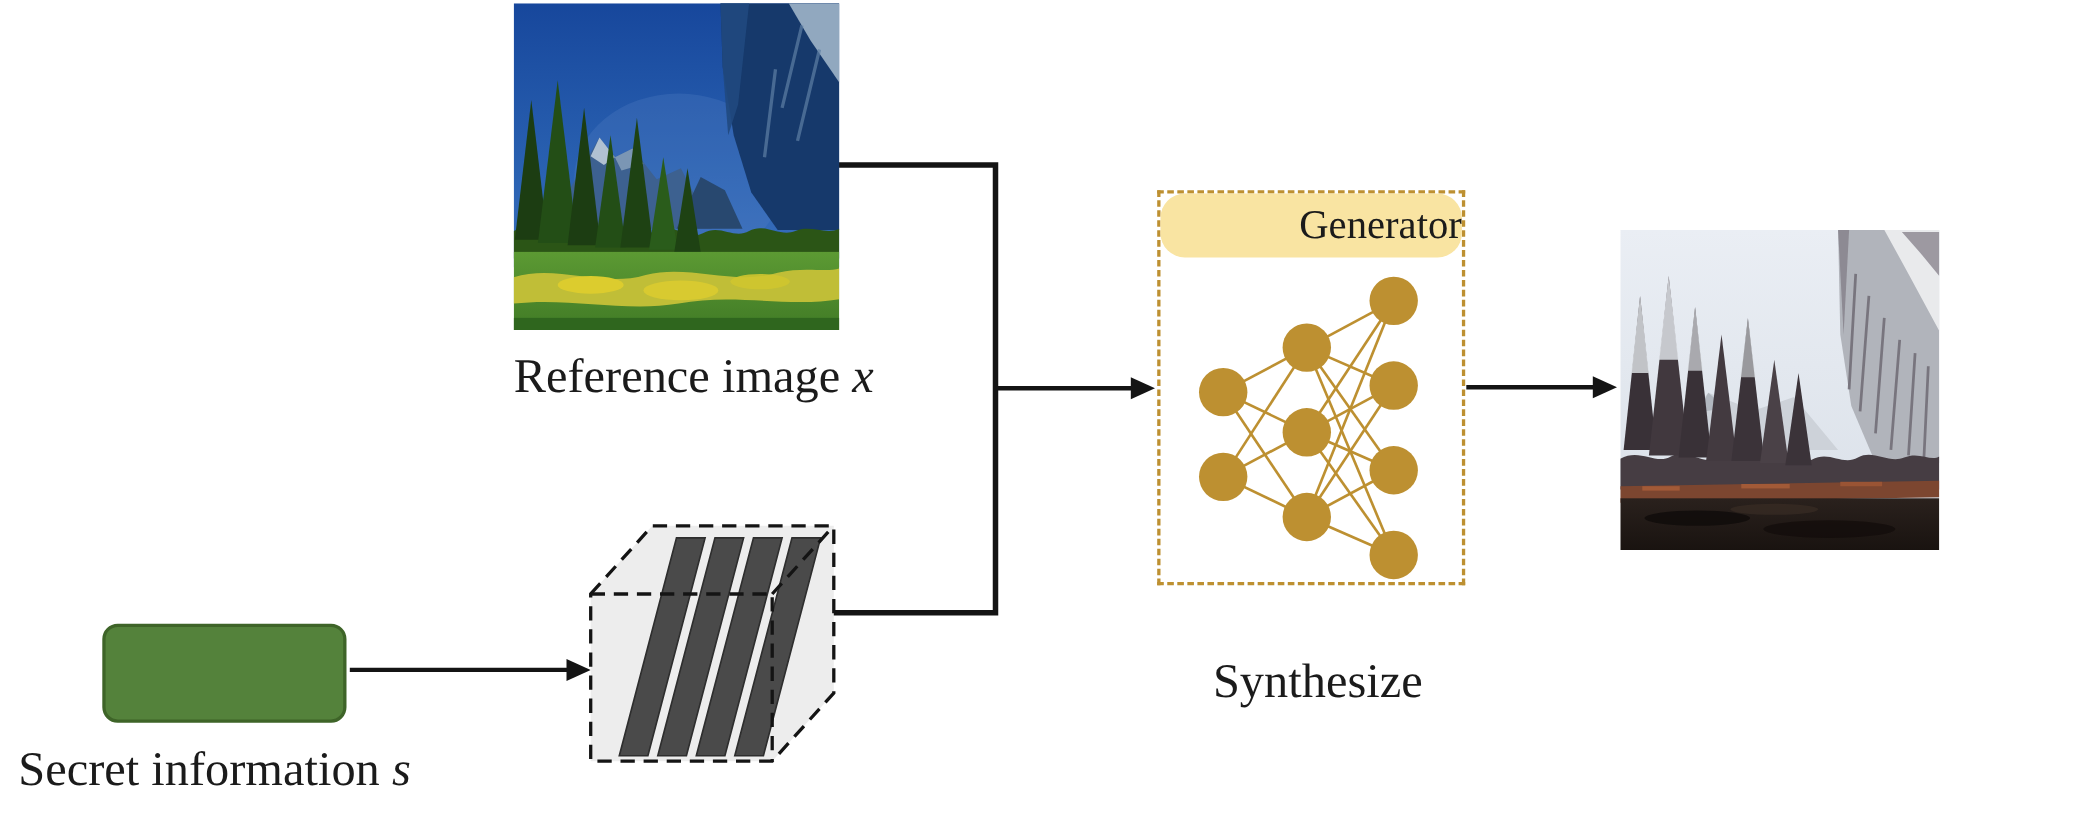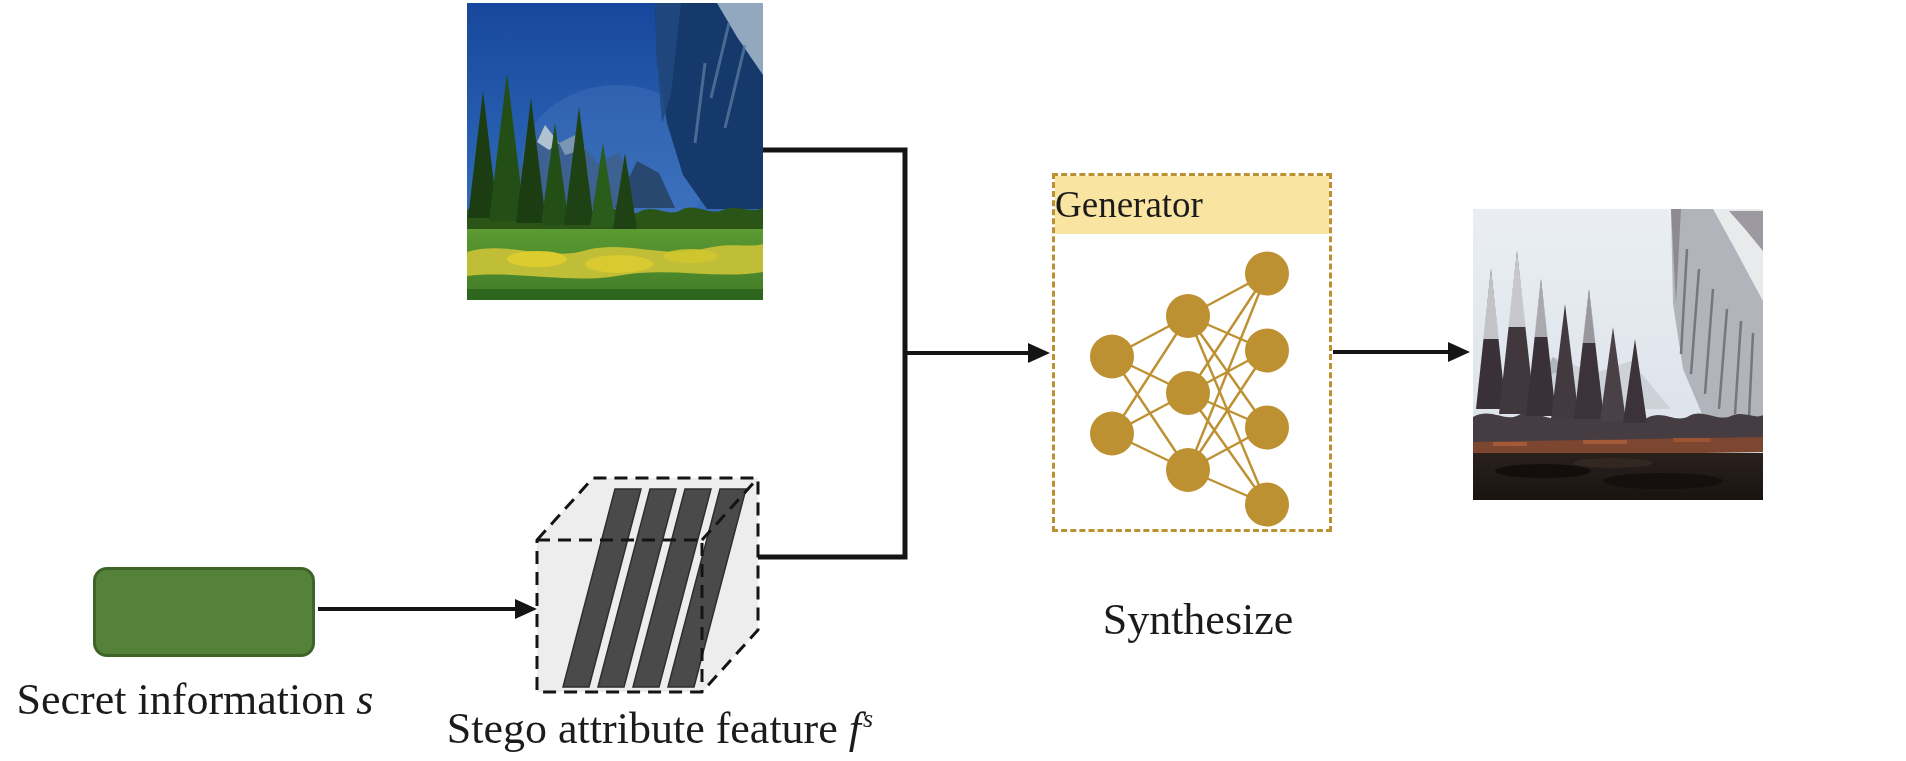--- a/index.html
+++ b/index.html
@@ -21,21 +21,21 @@
   
   .secret-box{position:absolute;left:93px;top:567px;width:222px;height:90px;
               box-sizing:border-box;background:var(--green-fill,#54823B);
               border:3px solid var(--green-border,#3E6428);border-radius:14px;}
 
   
   .generator{position:absolute;left:1052px;top:173px;width:280px;height:359px;
              box-sizing:border-box;border:3.5px dashed var(--gold,#BD9031);background:#fff;}
   .generator-header{position:absolute;left:0;top:0;right:0;height:58px;
                     background:var(--gold-light,#F9E4A2);
-                    font-size:37px;line-height:58px;text-align:left;}
+                    font-size:37px;line-height:58px;text-align:right;border-radius:22px;}
   .net-edge{stroke:var(--gold,#BD9031);stroke-width:2.4;}
   .net-node{fill:var(--gold,#BD9031);}
 
   
   .stack-outline{fill:var(--stack-fill,#EDEDED);stroke:var(--line,#141414);
                  stroke-width:3;stroke-dasharray:13 8;stroke-linejoin:miter;}
   .stack-inner{fill:none;stroke:var(--line,#141414);stroke-width:3;stroke-dasharray:13 8;}
   .stack-slab{fill:var(--slab,#4A4A4A);stroke:#2E2E2E;stroke-width:1.5;}
 </style>
 </head>
@@ -86,41 +86,41 @@
       <polygon points="158,150 146,226 170,226" fill="#1E4213"></polygon>
       <rect x="0" y="226" width="296" height="71" fill="url(#meadow1)"></rect>
       <path d="M0,249 C40,237 80,259 120,247 C160,237 200,257 240,245 C265,239 284,245 296,241 L296,269 C250,277 200,263 150,273 C100,281 50,267 0,273 Z" fill="#C6C138" opacity="0.95"></path>
       <ellipse cx="70" cy="256" rx="30" ry="8" fill="#DCCC2E"></ellipse>
       <ellipse cx="152" cy="261" rx="34" ry="9" fill="#D8CA30"></ellipse>
       <ellipse cx="224" cy="253" rx="27" ry="7" fill="#CFC52F" opacity="0.9"></ellipse>
       <rect x="0" y="286" width="296" height="11" fill="#2F661E"></rect>
     </svg>
   </div>
 
+  <div class="lbl" style="left:467px;top:318px;width:320px;">
+    <span>Reference image</span><span class="sym">x</span>
+  </div>
 
   <div class="secret-box"></div>
 
   <div class="lbl" style="left:0px;top:676px;width:390px;">
     <span>Secret information</span><span class="sym">s</span>
   </div>
 
   <div class="abs" style="left:525px;top:465px;width:240px;height:240px;">
     <svg width="240" height="240" viewBox="0 0 240 240">
       <path class="stack-outline" d="M12,75 L68,13 L233,13 L233,165 L177,227 L12,227 Z"></path>
       <polygon class="stack-slab" points="38,222 64,222 116,24 90,24"></polygon>
       <polygon class="stack-slab" points="73,222 99,222 151,24 125,24"></polygon>
       <polygon class="stack-slab" points="108,222 134,222 186,24 160,24"></polygon>
       <polygon class="stack-slab" points="143,222 169,222 221,24 195,24"></polygon>
       <path class="stack-inner" d="M12,75 L177,75 L177,227 M177,75 L233,13"></path>
     </svg>
   </div>
 
-  <div class="lbl" style="left:400px;top:705px;width:520px;">
-    <span>Stego attribute feature</span><span class="sym">f</span><sup>s</sup>
-  </div>
 
   <div class="generator">
     <div class="generator-header">
       <span>Generator</span>
     </div>
     <svg class="abs" style="left:0;top:0;" width="273" height="352" viewBox="0 0 273 352">
         <line x1="57" y1="180.5" x2="133" y2="140" class="net-edge"></line>
         <line x1="57" y1="180.5" x2="133" y2="217" class="net-edge"></line>
         <line x1="57" y1="180.5" x2="133" y2="294" class="net-edge"></line>
         <line x1="57" y1="257.5" x2="133" y2="140" class="net-edge"></line>

